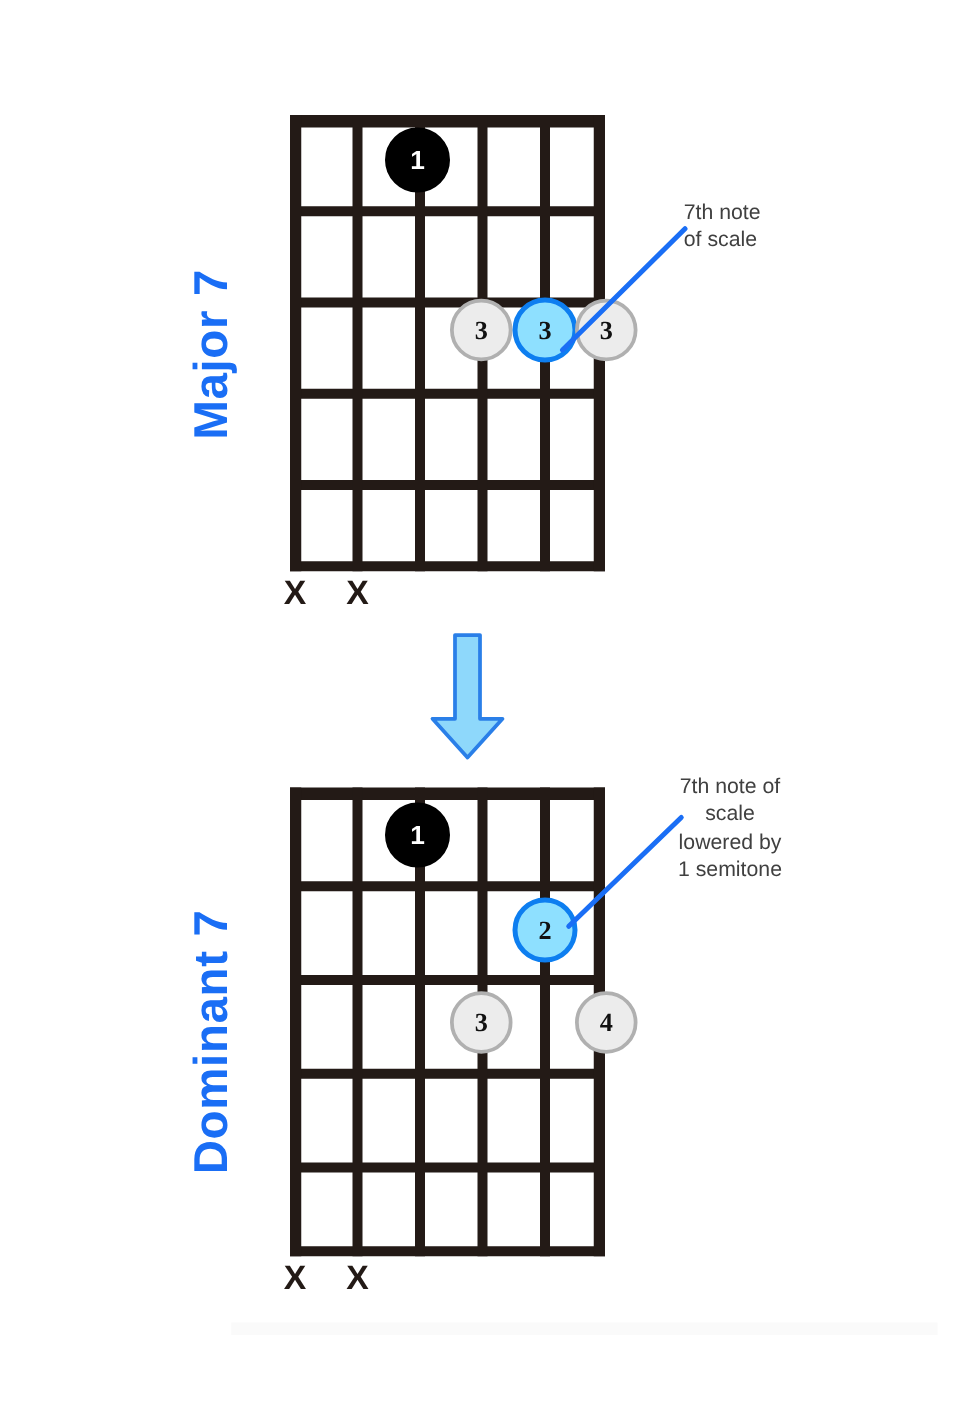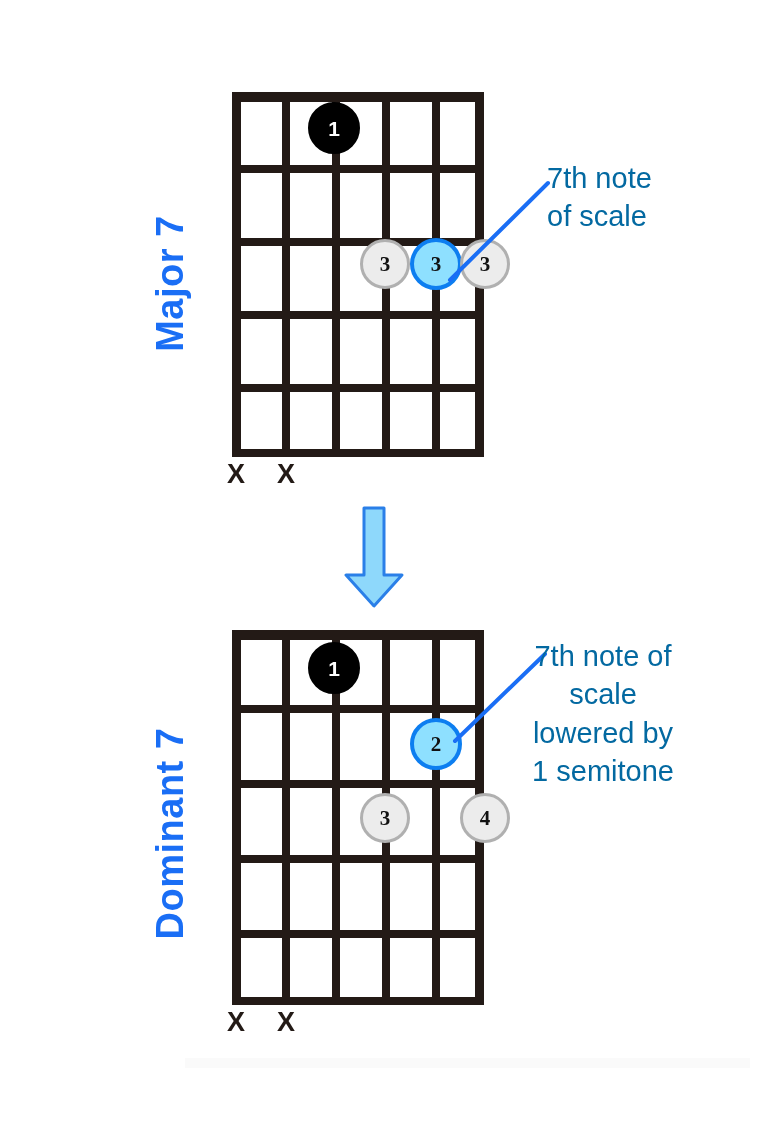--- a/index.html
+++ b/index.html
@@ -52,22 +52,22 @@
     color:#231a16;
     font-size:27px;
     font-weight:bold;
     font-family:"Liberation Sans", sans-serif;
     line-height:1;
   }
 
   
   .annot{
     position:absolute;
-    color:#0369a1;
-    font-size:29px;
+    color:#404040;
+    font-size:17px;
     font-weight:500;
     line-height:1.32;
     white-space:pre-line;
   }
   .annot.center{text-align:center;}
   .leader{position:absolute;overflow:visible;}
 
   
   .arrow-wrap{position:absolute;}
 
@@ -144,20 +144,20 @@
     <div class="dot gray" style="left:228px;top:163px;width:50px;height:50px;">4</div>
 
     <div class="mute" style="left:-5px;top:379px;">X</div>
     <div class="mute" style="left:45px;top:379px;">X</div>
   </div>
 
   <svg class="leader" style="left:450px;top:648px;width:100px;height:98px;" viewBox="0 0 100 98">
     <line x1="5" y1="93" x2="95" y2="6" stroke="#1a6ef5" stroke-width="4" stroke-linecap="round"></line>
   </svg>
 
-  <div class="annot center" style="left:522px;top:618px;width:162px;margin-top:19px;">7th note of
+  <div class="annot center" style="left:503px;top:618px;width:162px;">7th note of
 scale
 lowered by
 1 semitone</div>
 
   <div class="band" style="left:185px;top:1058px;width:565px;height:10px;"></div>
 
 </div>
 
 </body></html>

